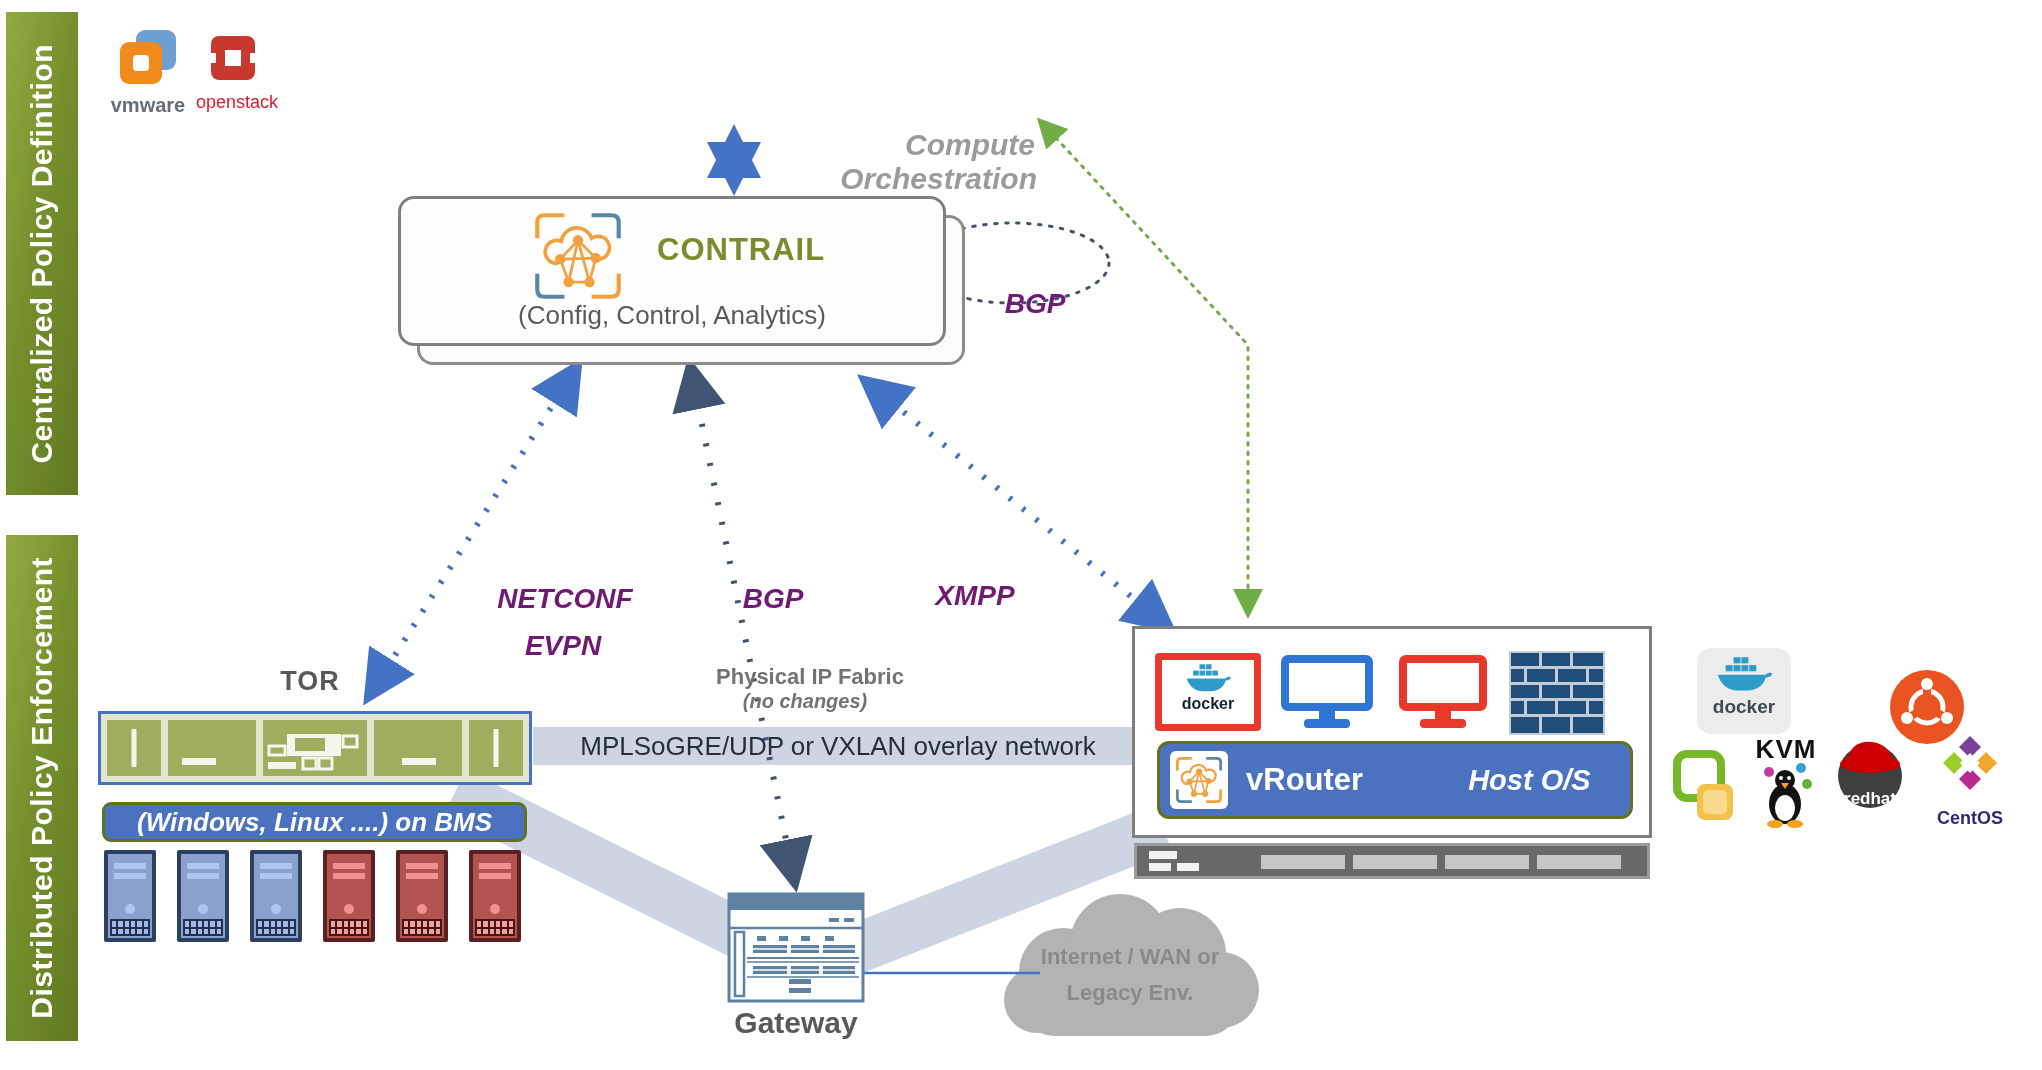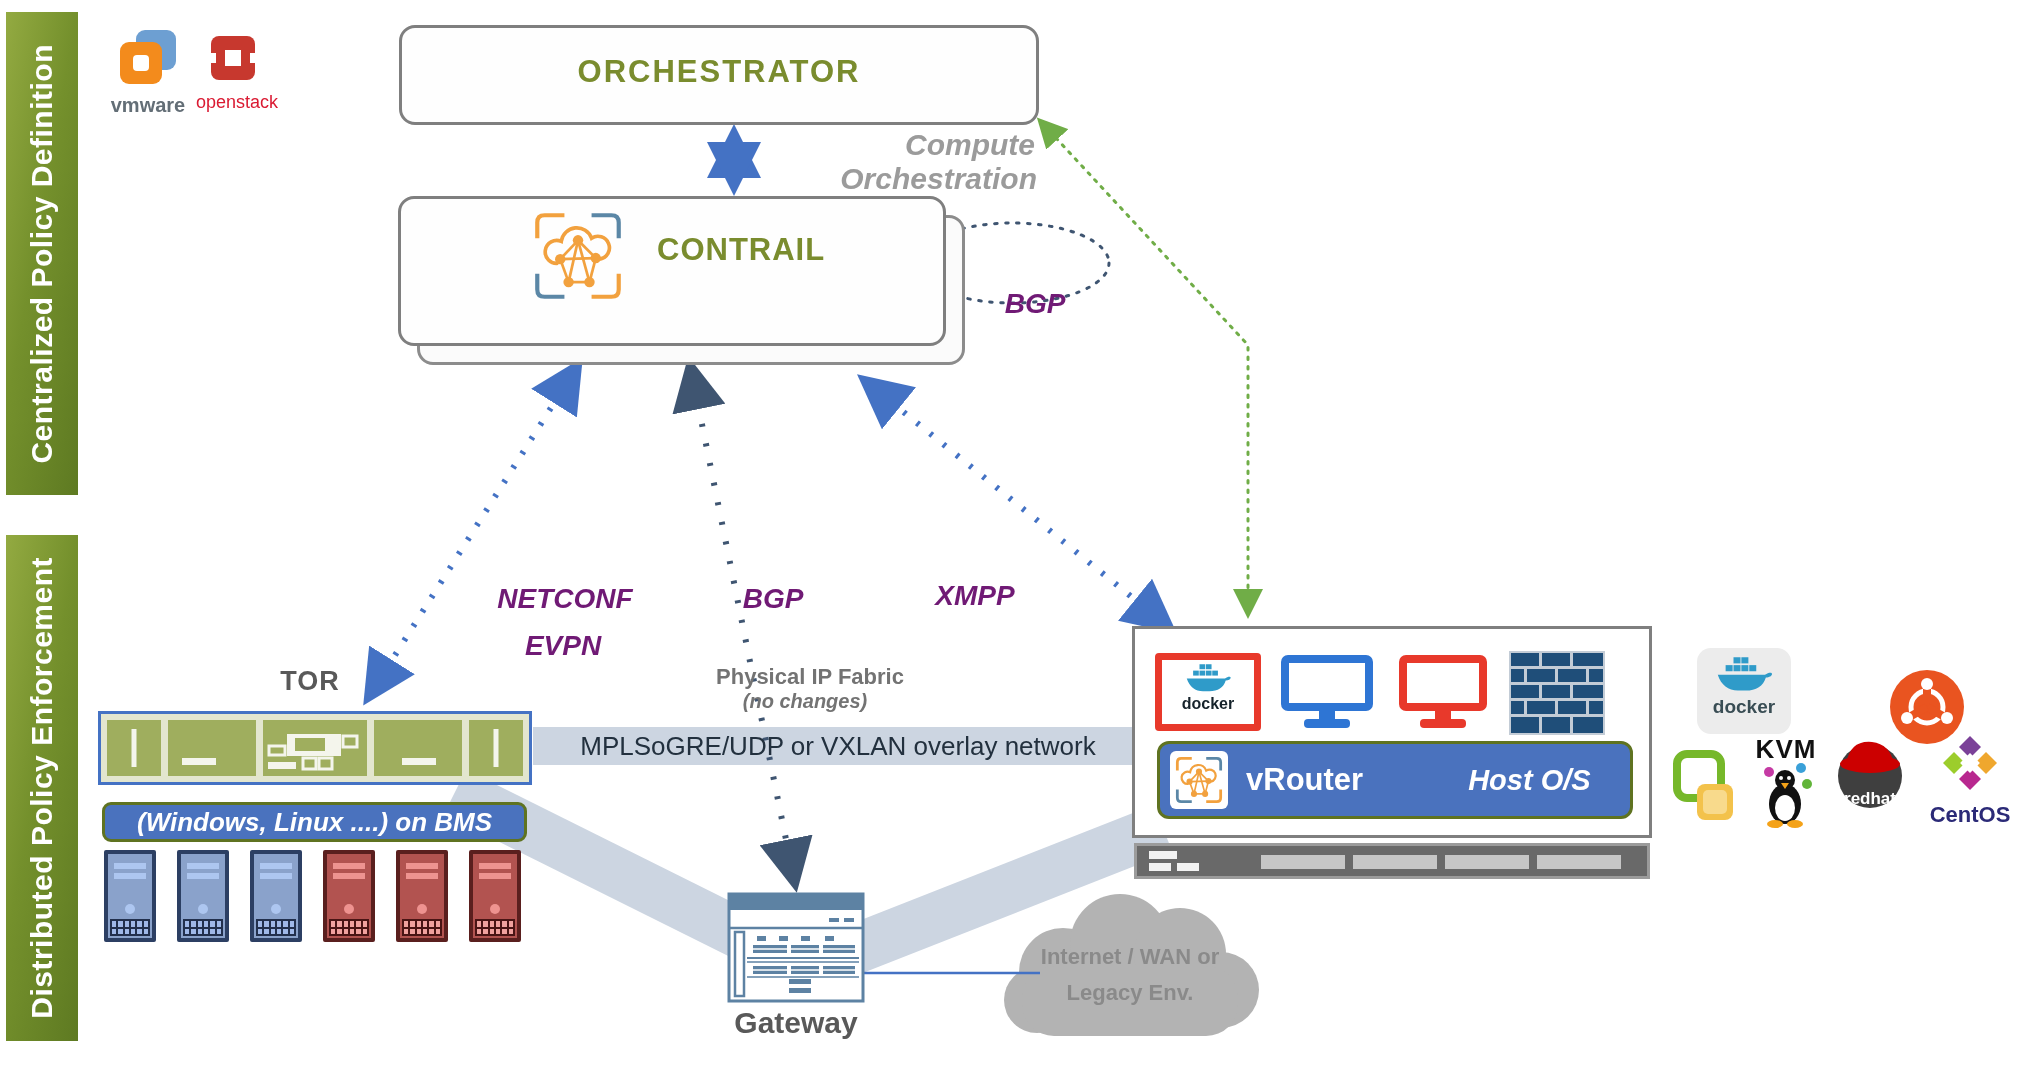--- a/index.html
+++ b/index.html
@@ -79,21 +79,21 @@
   .rack i{position:absolute;background:#f2f2f2;}
   .rack .bar{position:absolute;top:9px;height:14px;width:84px;background:#c6c6c6;}
 
   
   .dtile{position:absolute;left:1697px;top:648px;width:94px;height:86px;background:#ececec;
          border-radius:14px;text-align:center;padding-top:4px;box-sizing:border-box;}
   .dtile .dlbl{font-size:19px;font-weight:bold;color:#394d54;margin-top:-2px;}
   .kvm{position:absolute;left:1744px;top:736px;width:84px;height:100px;text-align:center;}
   .kvm .klbl{font-size:26px;font-weight:900;color:#111;letter-spacing:1px;line-height:26px;}
   .centos{position:absolute;left:1928px;top:734px;width:84px;height:96px;text-align:center;}
-  .centos .clbl{font-size:22px;font-weight:bold;color:#2b2a77;margin-top:6px;}
+  .centos .clbl{font-size:18px;font-weight:bold;color:#2b2a77;margin-top:12px;}
 
   
   .plat{position:absolute;text-align:center;}
   .plat .ptxt{font-weight:bold;}
 
   .cloudtxt{position:absolute;width:210px;text-align:center;color:#8a8a8a;font-weight:bold;font-size:22px;}
 </style>
 </head>
 <body>
 
@@ -157,23 +157,20 @@
   <div class="plat" style="left:196px;top:30px;width:74px;">
     <svg width="54" height="58" viewBox="0 0 54 58">
       <rect x="5" y="6" width="44" height="44" rx="8" fill="#c7382e"></rect>
       <rect x="19" y="20" width="16" height="16" fill="#fff"></rect>
       <rect x="0" y="23" width="10" height="10" fill="#fff"></rect>
       <rect x="44" y="23" width="10" height="10" fill="#fff"></rect>
     </svg>
     <div class="ptxt" style="font-size:18px;color:#da1a32;font-weight:normal;">openstack</div>
   </div>
 
-  <div class="node" style="left:399px;top:25px;width:634px;height:94px;">
-    <div class="olive-title" style="text-align:center;line-height:88px;font-size:31px;">ORCHESTRATOR</div>
-  </div>
 
   <div class="node shadow" style="left:417px;top:215px;width:542px;height:144px;"></div>
   <div class="node" style="left:398px;top:196px;width:542px;height:144px;">
     <svg class="abs" style="left:130px;top:10px;" width="94" height="94" viewBox="0 0 90 90">
       <g fill="none" stroke-width="4">
         <path d="M6,28 V13 Q6,6 13,6 H32" stroke="#f2a13e"></path>
         <path d="M58,6 H77 Q84,6 84,13 V28" stroke="#5b87a6"></path>
         <path d="M6,62 V77 Q6,84 13,84 H32" stroke="#5b87a6"></path>
         <path d="M84,62 V77 Q84,84 77,84 H58" stroke="#f2a13e"></path>
       </g>
@@ -190,20 +187,21 @@
       </g>
       <g fill="#f2a13e">
         <circle cx="45" cy="30" r="5"></circle>
           <circle cx="28" cy="48" r="5"></circle>
           <circle cx="62" cy="47" r="5"></circle>
         <circle cx="36" cy="70" r="5"></circle>
           <circle cx="56" cy="70" r="5"></circle>
       </g>
     </svg>
     <div class="olive-title abs" style="left:256px;top:33px;font-size:31px;letter-spacing:1px;">CONTRAIL</div>
+    <div class="abs" style="left:0;right:0;top:101px;text-align:center;font-size:26px;color:#5a5a5a;">(Config, Control, Analytics)</div>
   </div>
 
   <div class="lbl light" style="left:835px;top:128px;width:200px;font-size:30px;">Compute</div>
   <div class="lbl light" style="left:835px;top:162px;width:202px;font-size:30px;">Orchestration</div>
   <div class="lbl" style="left:985px;top:288px;width:100px;font-size:28px;">BGP</div>
   <div class="lbl" style="left:465px;top:583px;width:200px;font-size:28px;text-align:center;">NETCONF</div>
   <div class="lbl" style="left:463px;top:630px;width:200px;font-size:28px;">EVPN</div>
   <div class="lbl" style="left:723px;top:583px;width:100px;font-size:28px;">BGP</div>
   <div class="lbl" style="left:905px;top:580px;width:140px;font-size:28px;font-style:italic;">XMPP</div>
 

